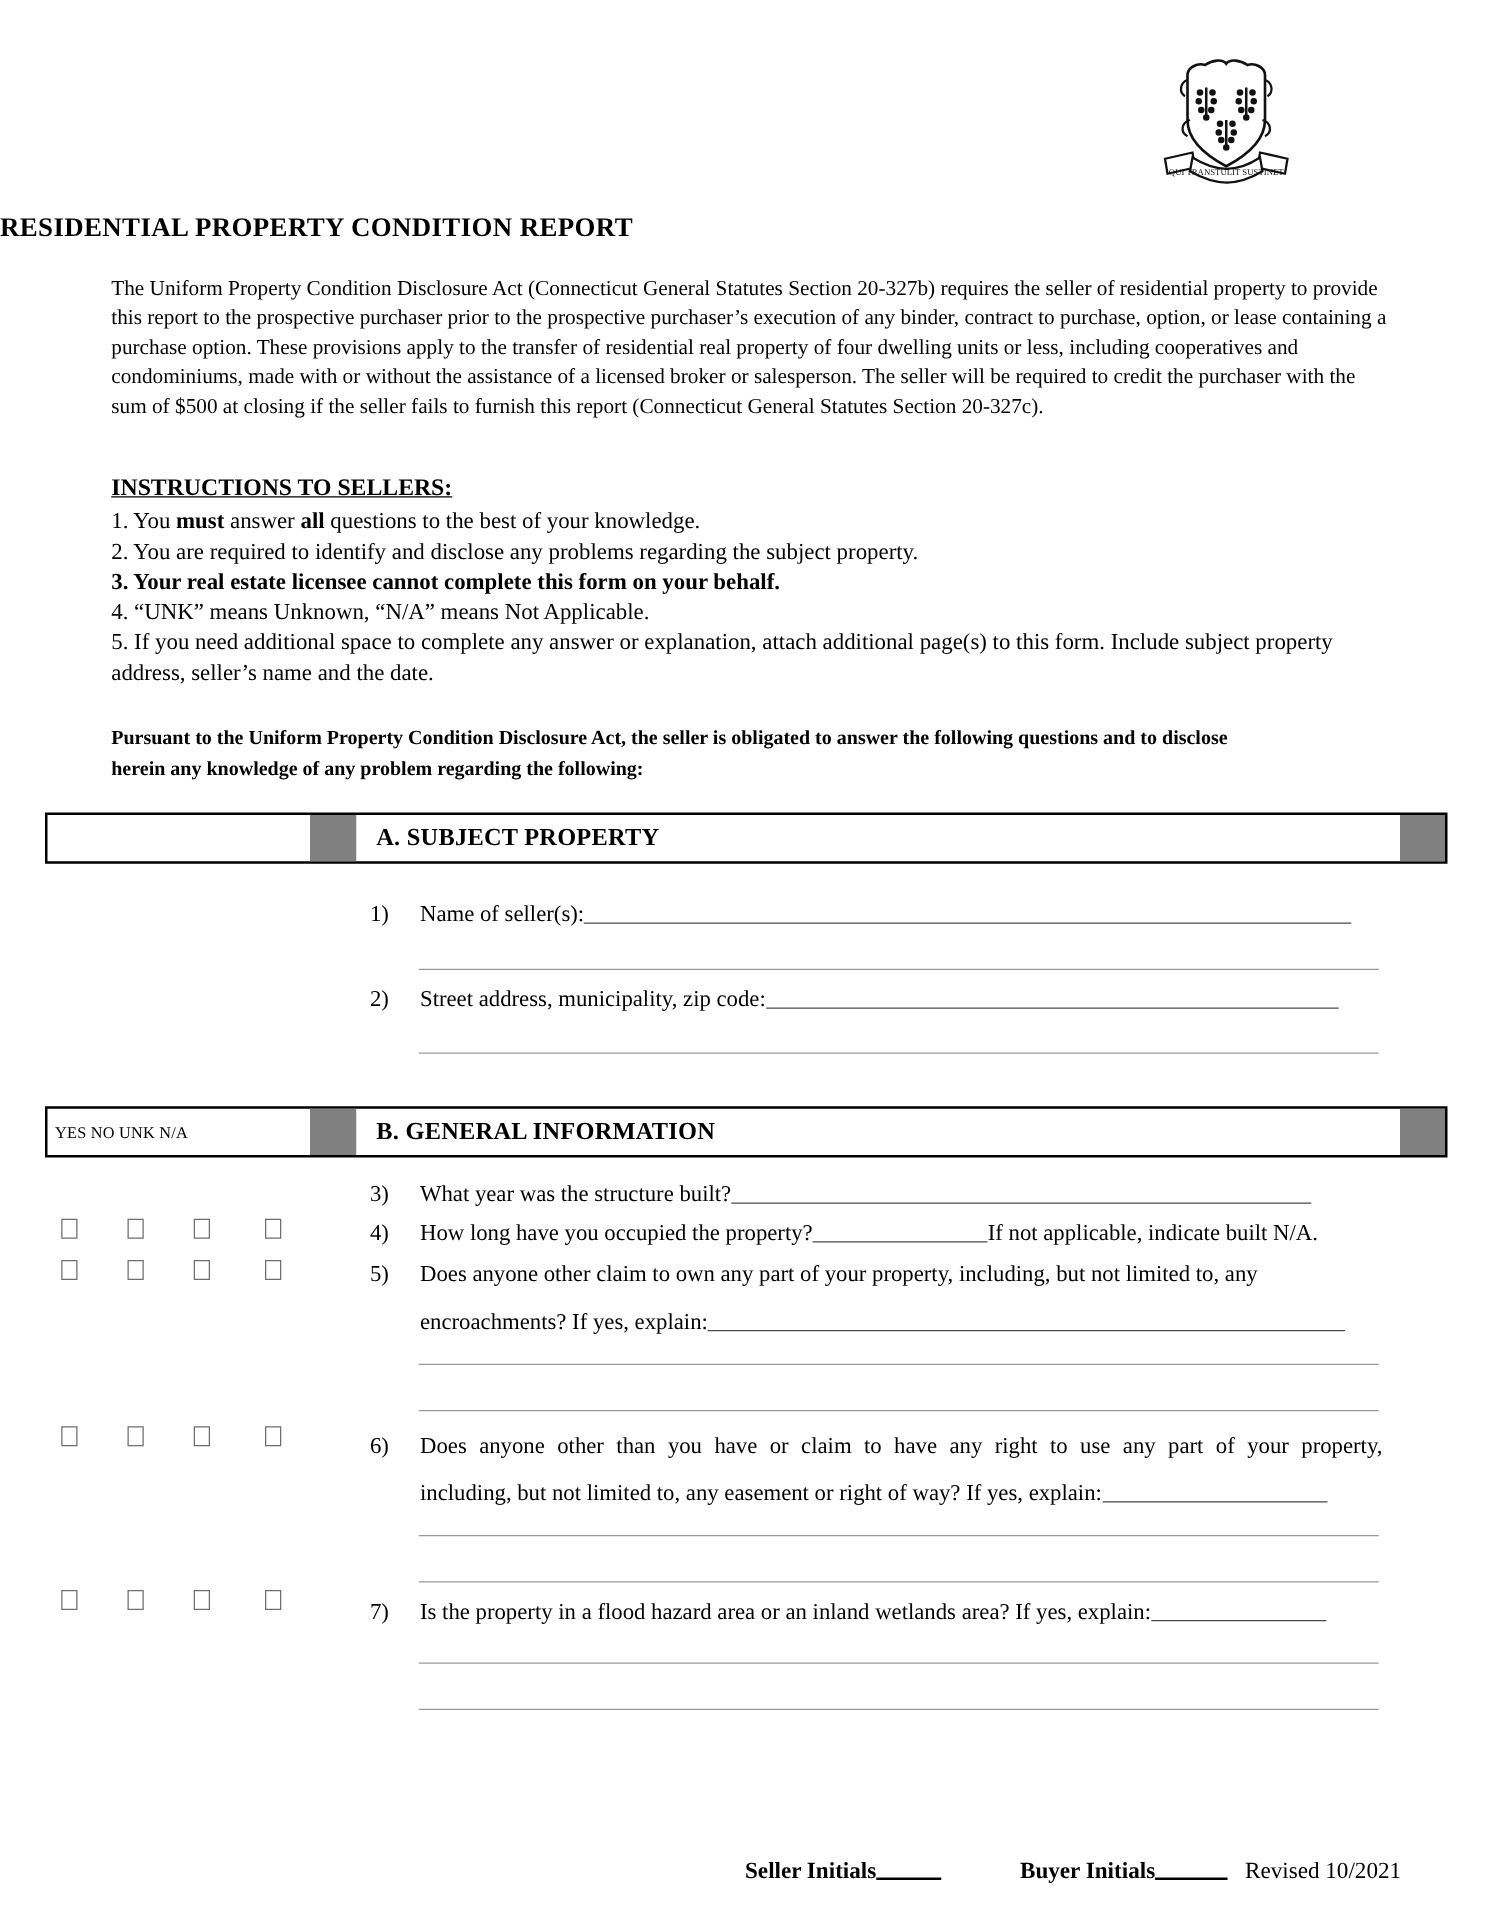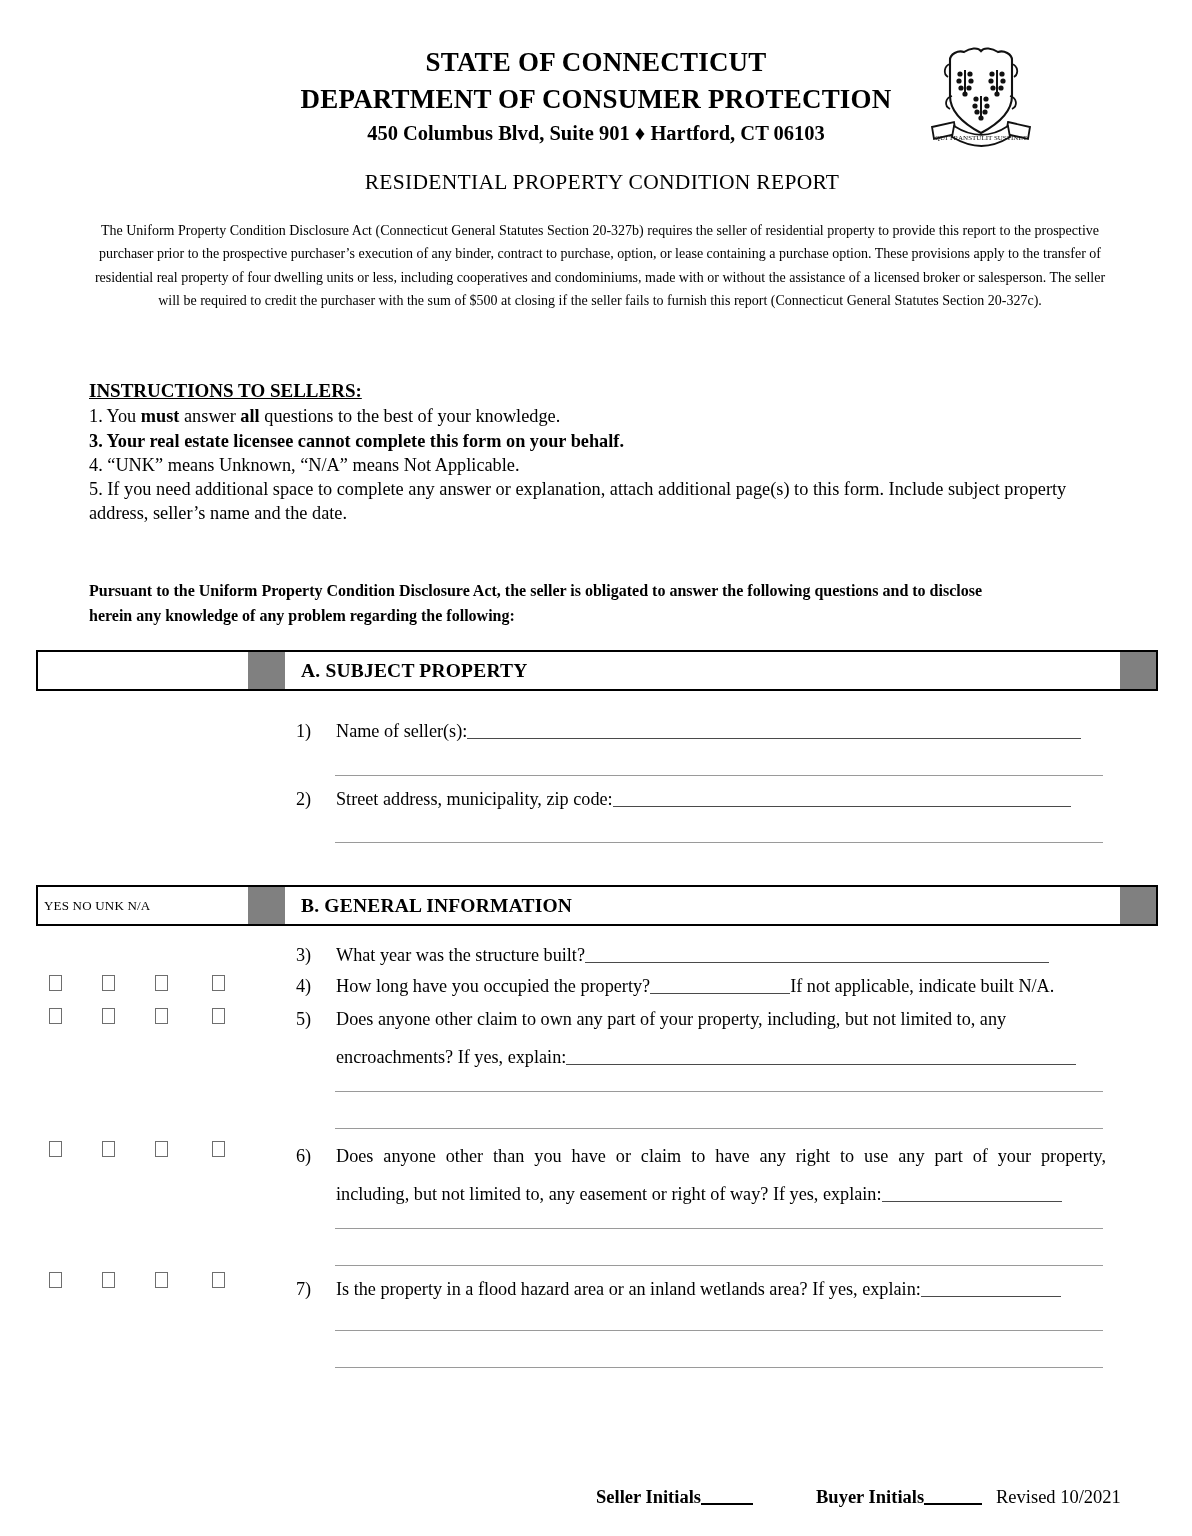--- a/index.html
+++ b/index.html
@@ -41,47 +41,47 @@
     letter-spacing: 0.2px;
     line-height: 38px;
   }
   .org-line3 {
     font-size: 20.5px;
     font-weight: bold;
     line-height: 30px;
   }
   .doc-title {
     position: absolute;
-    left: 12px;
+    left: 0;
     top: 170px;
     width: 1180px;
-    text-align: center;
+    text-align: left;
     font-size: 21.5px;
-    font-weight: normal;
+    font-weight: bold;
     letter-spacing: 0.3px;
   }
 
   
   .seal {
     position: absolute;
     left: 928px;
     top: 34px;
     width: 106px;
     height: 122px;
   }
 
   
   .intro {
     position: absolute;
     left: 89px;
     top: 219px;
     width: 1022px;
-    font-size: 14px;
+    font-size: 17px;
     line-height: 23.4px;
-    text-align: center;
+    text-align: left;
   }
 
   .instructions {
     position: absolute;
     left: 89px;
     top: 379px;
     width: 1030px;
     font-size: 18.3px;
     line-height: 24.3px;
   }
@@ -240,25 +240,20 @@
     border-bottom: 2px solid #000;
     height: 14px;
     margin-bottom: -2px;
   }
 </style>
 </head>
 <body>
 
 <div class="page">
 
-  <div class="header-block">
-    <div class="org-line1">STATE OF CONNECTICUT</div>
-    <div class="org-line2">DEPARTMENT OF CONSUMER PROTECTION</div>
-    <div class="org-line3">450 Columbus Blvd, Suite 901 ♦ Hartford, CT 06103</div>
-  </div>
 
   <div class="doc-title">RESIDENTIAL PROPERTY CONDITION REPORT</div>
 
   <div class="seal">
     <svg viewBox="0 0 106 122" width="106" height="122" aria-hidden="true">
       <g fill="none" stroke="#111" stroke-width="2.1">
 
         <path d="M22 26 C22 20, 30 16, 36 18 C42 14, 50 13, 53 17 C56 13, 64 14, 70 18 C76 16, 84 20, 84 26
                  L84 62 C84 78, 70 90, 53 99 C36 90, 22 78, 22 62 Z"></path>
 
@@ -311,20 +306,21 @@
       </g>
       <text x="53" y="106" font-size="7" font-family="'Liberation Serif',serif" text-anchor="middle" fill="#111">QUI TRANSTULIT SUSTINET</text>
     </svg>
   </div>
 
   <div class="intro">The Uniform Property Condition Disclosure Act (Connecticut General Statutes Section 20-327b) requires the seller of residential property to provide this report to the prospective purchaser prior to the prospective purchaser’s execution of any binder, contract to purchase, option, or lease containing a purchase option. These provisions apply to the transfer of residential real property of four dwelling units or less, including cooperatives and condominiums, made with or without the assistance of a licensed broker or salesperson. The seller will be required to credit the purchaser with the sum of $500 at closing if the seller fails to furnish this report (Connecticut General Statutes Section 20-327c).</div>
 
   <div class="instructions">
     <span class="instr-head">INSTRUCTIONS TO SELLERS:</span>
     <span class="instr-item"><span>1. You </span><b>must</b><span> answer </span><b>all</b><span> questions to the best of your knowledge.</span></span>
+    <span class="instr-item">2. You are required to identify and disclose any problems regarding the subject property.</span>
     <span class="instr-item bold">3. Your real estate licensee cannot complete this form on your behalf.</span>
     <span class="instr-item">4. “UNK” means Unknown, “N/A” means Not Applicable.</span>
     <span class="instr-item">5.  If you need additional space to complete any answer or explanation, attach additional page(s) to this form. Include subject property address, seller’s name and the date.</span>
   </div>
 
   <div class="pursuant">Pursuant to the Uniform Property Condition Disclosure Act, the seller is obligated to answer the following questions and to disclose herein any knowledge of any problem regarding the following:</div>
 
   <div class="sec-bar" id="sec-a-bar">
     <div class="gray-div"></div>
     <div class="sec-title">A.  SUBJECT PROPERTY</div>

